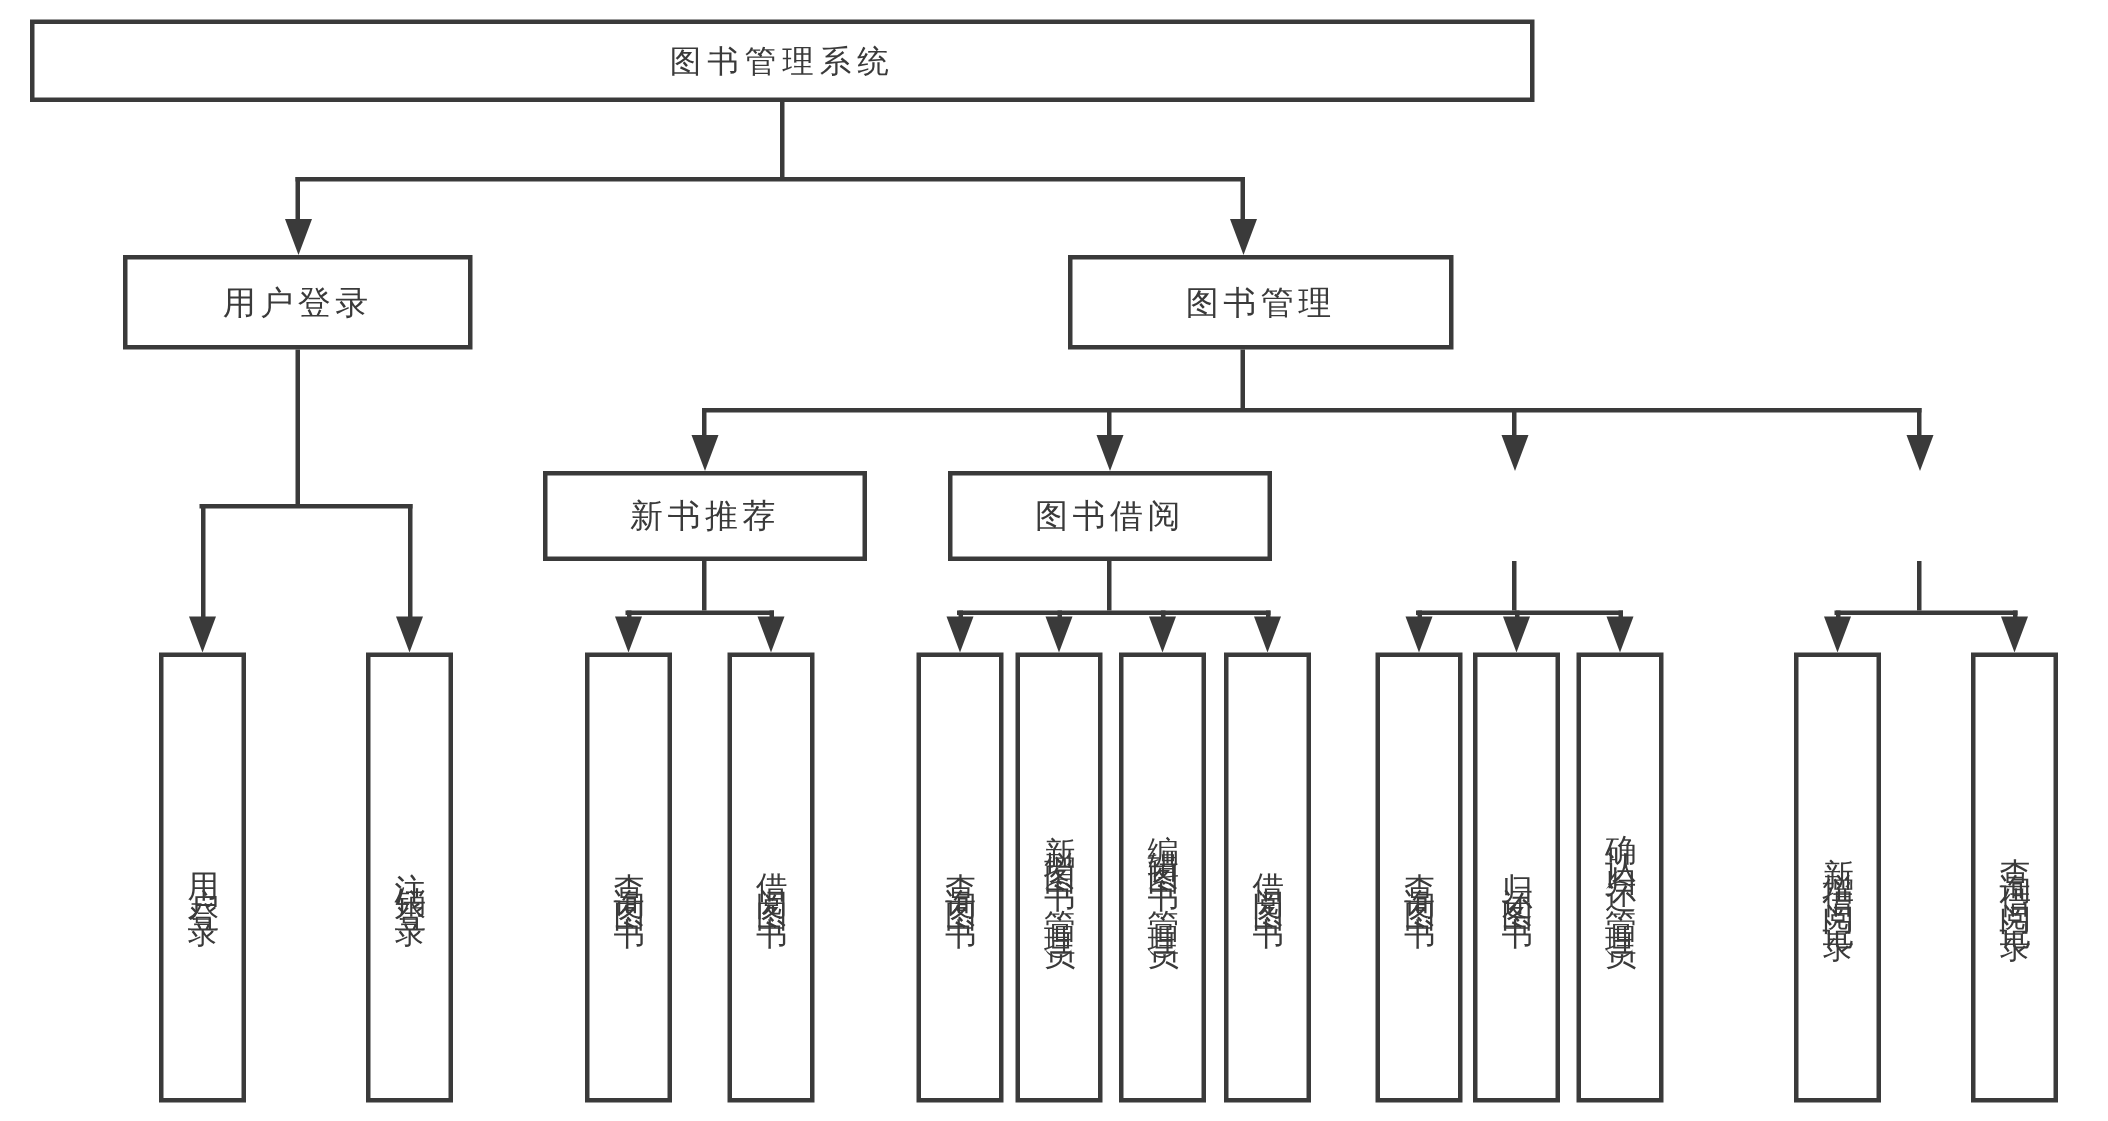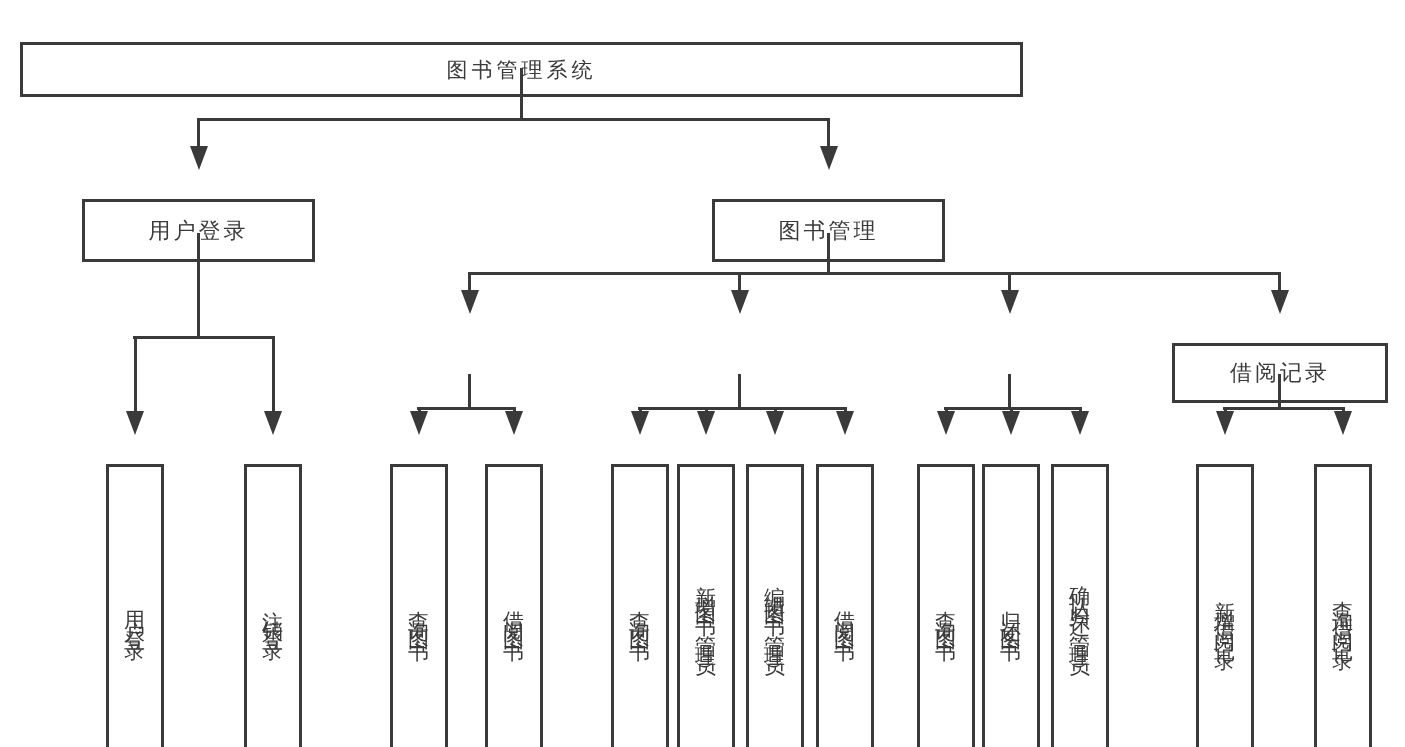--- a/index.html
+++ b/index.html
@@ -12,21 +12,20 @@
     color:#3a3a3a;
   }
   .node{
     position:absolute;
     box-sizing:border-box;
     border:3px solid #3a3a3a;
     background:#ffffff;
     display:flex;
     align-items:center;
     justify-content:center;
-    margin-top:29px;
   }
   .node .lbl{
     font-size:21px;
     letter-spacing:4px;
     white-space:nowrap;
     color:#3a3a3a;
   }
   .node.lvl .lbl{font-size:22px;letter-spacing:3px;}
   .leaf .lbl{
     writing-mode:vertical-rl;
@@ -67,21 +66,21 @@
   <div class="ln" style="left:197px;top:118px;width:633px;height:3px"></div>
 
   <div class="ln" style="left:197px;top:118px;width:3px;height:30px"></div>
   <div class="arrow" style="left:190px;top:146px"></div>
   <div class="ln" style="left:827px;top:118px;width:3px;height:30px"></div>
   <div class="arrow" style="left:820px;top:146px"></div>
 
   <div class="node lvl" style="left:82px;top:170px;width:233px;height:63px">
     <span class="lbl">用户登录</span>
   </div>
-  <div class="node lvl" style="left:712px;top:170px;width:233px;height:63px">
+  <div class="node lvl" style="left:712px;top:170px;width:257px;height:63px">
     <span class="lbl">图书管理</span>
   </div>
 
   <div class="ln" style="left:197px;top:233px;width:3px;height:103px"></div>
   <div class="ln" style="left:133px;top:336px;width:142px;height:3px"></div>
   <div class="ln" style="left:134px;top:336px;width:3px;height:77px"></div>
   <div class="arrow" style="left:126px;top:411px"></div>
   <div class="ln" style="left:272px;top:336px;width:3px;height:77px"></div>
   <div class="arrow" style="left:264px;top:411px"></div>
 
@@ -89,22 +88,25 @@
   <div class="ln" style="left:468px;top:272px;width:813px;height:3px"></div>
   <div class="ln" style="left:468px;top:272px;width:3px;height:22px"></div>
   <div class="arrow" style="left:461px;top:290px"></div>
   <div class="ln" style="left:738px;top:272px;width:3px;height:22px"></div>
   <div class="arrow" style="left:731px;top:290px"></div>
   <div class="ln" style="left:1008px;top:272px;width:3px;height:22px"></div>
   <div class="arrow" style="left:1001px;top:290px"></div>
   <div class="ln" style="left:1278px;top:272px;width:3px;height:22px"></div>
   <div class="arrow" style="left:1271px;top:290px"></div>
 
-  <div class="node lvl" style="left:1172px;top:314px;width:216px;height:60px">
-    <span class="lbl">借阅记录</span>
+  <div class="node lvl" style="left:362px;top:314px;width:216px;height:60px">
+    <span class="lbl">新书推荐</span>
+  </div>
+  <div class="node lvl" style="left:632px;top:314px;width:216px;height:60px">
+    <span class="lbl">图书借阅</span>
   </div>
 
   <div class="ln" style="left:468px;top:374px;width:3px;height:33px"></div>
   <div class="ln" style="left:417px;top:407px;width:99px;height:3px"></div>
   <div class="ln" style="left:418px;top:407px;width:3px;height:6px"></div>
   <div class="arrow" style="left:410px;top:411px"></div>
   <div class="ln" style="left:513px;top:407px;width:3px;height:6px"></div>
   <div class="arrow" style="left:505px;top:411px"></div>
 
   <div class="ln" style="left:738px;top:374px;width:3px;height:33px"></div>

